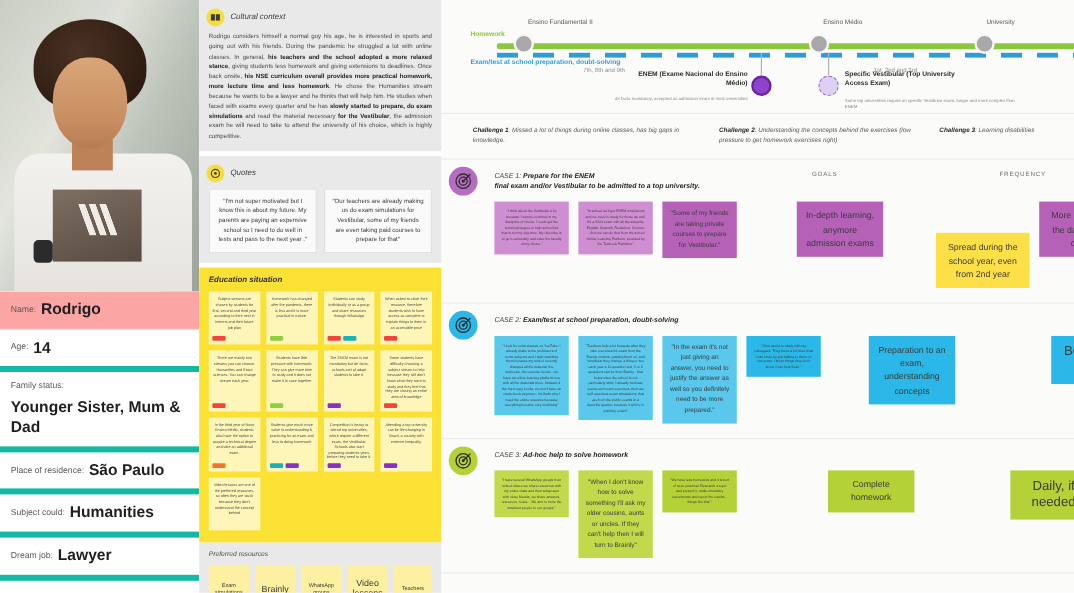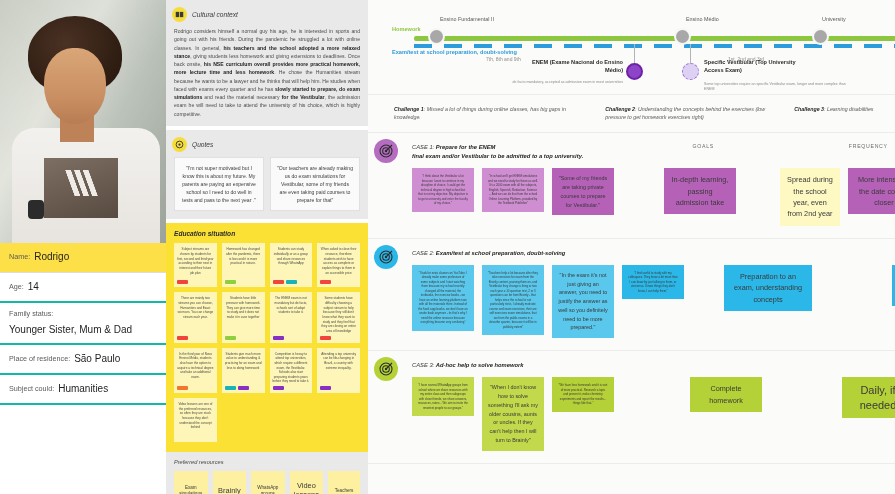--- a/index.html
+++ b/index.html
@@ -37,27 +37,27 @@
   .ph-logo { position:absolute; left:44px; top:158px; width:74px; height:60px;
     background: linear-gradient(160deg,#7e6f63 0%, #574a40 100%); }
   .ph-logo:after { content:""; position:absolute; left:16px; top:12px; width:42px; height:26px;
     background:
       linear-gradient(70deg, transparent 45%, #efece7 46% 56%, transparent 57%),
       linear-gradient(70deg, transparent 62%, #efece7 63% 73%, transparent 74%),
       linear-gradient(70deg, transparent 28%, #efece7 29% 39%, transparent 40%); }
   .ph-watch { position:absolute; left:28px; top:200px; width:16px; height:19px; border-radius:4px; background:#2b2b2b; }
 
   .field {
-    border-bottom:2px solid #14b8a6; padding:6px 9px 7px 9px;
+    border-bottom:5px solid #14b8a6; padding:6px 9px 7px 9px;
     font-size:7.2px; color:#4a4a4a; line-height:1.35; min-height:30px;
     display:flex; align-items:center; gap:4px; flex-wrap:wrap;
   }
-  .field.first { background:#fde047; border-bottom:1px solid #dcdcdc; }
+  .field.first { background:#fca5a5; border-bottom:1px solid #dcdcdc; }
   .field .lab { color:#5a5a5a; }
-  .field .val { font-weight:normal; font-size:10px; color:#1f1f1f; }
+  .field .val { font-weight:bold; font-size:13px; color:#1f1f1f; }
 
   
   .mid-col { width:202px; flex:0 0 202px; background:#ffffff; position:relative; }
   .mid-pan { background:#e9e9e9; margin:0 0 4px 0; padding:7px 8px 8px 8px; position:relative; }
   .sec-head { display:flex; align-items:center; gap:5px; margin-bottom:5px; }
   .sec-badge {
     width:15px; height:15px; border-radius:50%; background:#f5dd3d;
     display:flex; align-items:center; justify-content:center; flex:0 0 15px;
     margin-left:-2px;
   }
@@ -163,20 +163,24 @@
           <span class="val">Younger Sister, Mum &amp; Dad</span>
         </div>
         <div class="field">
           <span class="lab">Place of residence:</span>
           <span class="val">São Paulo</span>
         </div>
         <div class="field">
           <span class="lab">Subject could:</span>
           <span class="val">Humanities</span>
         </div>
+        <div class="field">
+          <span class="lab">Dream job:</span>
+          <span class="val">Lawyer</span>
+        </div>
       </div>
   </div>
 
   <div class="mid-col">
 
     <div class="mid-pan">
       <div class="sec-head">
         <span class="sec-badge">
           <svg width="9" height="9" viewBox="0 0 24 24">
               <rect x="2" y="5" width="9" height="14" fill="#3a3a3a"></rect>
@@ -311,43 +315,43 @@
           <div class="case-head"><span>CASE 1: </span><b>Prepare for the ENEM</b><span class="case-sub">final exam and/or Vestibular to be admitted to a top university.</span></div>
           <div class="col-heads">
             <div class="col-head ch-goals">GOALS</div>
             <div class="col-head ch-freq">FREQUENCY</div>
           </div>
           <div class="notes-row">
             <div class="pnote pn-xs" style="background: rgb(207, 142, 209); width: 62px;">"I think about the Vestibular a lot because I want to continue in my discipline of choice. I could get the technical degree in high school but that is not my objective. My objective is to go to university and enter the faculty of my choice."</div>
             <div class="pnote pn-xs" style="background: rgb(207, 142, 209); width: 62px;">"In school we'll get ENEM simulations and we need to study for those as well. It's a 2000 exam with all the subjects, English, Spanish, Redaction, Science ... And we can do that from the school Online Learning Platform, provided by the Textbook Publisher"</div>
             <div class="pnote pn-sm" style="background: rgb(181, 97, 184); width: 62px;">"Some of my friends are taking private courses to prepare for Vestibular."</div>
             <div class="spacer" style="width: 34px;"></div>
-            <div class="pnote pn-md" style="background: rgb(181, 97, 184); width: 72px;">In-depth learning, passing admission take</div>
+            <div class="pnote pn-md" style="background: rgb(181, 97, 184); width: 72px;">In-depth learning, anymore admission exams</div>
             <div class="spacer" style="width: 28px;"></div>
-            <div class="pnote pn-md" style="background: #fef9c3; width: 60px;">Spread during the school year, even from 2nd year</div>
+            <div class="pnote pn-md" style="background: #fde047; width: 78px; margin-top: 26px;">Spread during the school year, even from 2nd year</div>
             <div class="pnote pn-md" style="background: rgb(181, 97, 184); width: 72px;">More intense as the date comes closer</div>
           </div>
         </div>
         <div class="rsection case">
           <div class="case-icon" style="background: rgb(43, 184, 232);">
             <svg width="16" height="16" viewBox="0 0 24 24">
               <circle cx="12" cy="12" r="9" fill="none" stroke="#2b2b2b" stroke-width="1.6"></circle>
               <circle cx="12" cy="12" r="5" fill="none" stroke="#2b2b2b" stroke-width="1.6"></circle>
               <circle cx="12" cy="12" r="1.8" fill="#2b2b2b"></circle>
               <line x1="12" y1="12" x2="21" y2="3" stroke="#2b2b2b" stroke-width="1.6"></line>
             </svg>
           </div>
           <div class="case-head"><span>CASE 2: </span><b>Exam/test at school preparation, doubt-solving</b></div>
           <div class="notes-row">
             <div class="pnote pn-xs" style="background: rgb(89, 200, 236); width: 62px;">"I look for extra classes on YouTube. I already make some professors of some subjects and I start watching them because my school recently changed all the material, the textbooks, the exercise books - we have an online learning platform now with all the materials there. Instead of the hard copy books, we don't have an onsite book anymore - its that's why I need the online resource because everything became very confusing"</div>
             <div class="pnote pn-xs" style="background: rgb(89, 200, 236); width: 62px;">"Teachers help a lot because after they take exercises for exam from the Brainly content, passing them on, and Vestibular they change a thing or two each year a 10 question test, 2 or 3 questions can be from Brainly - that helps since the school is not particularly strict, I already motivate course and exam exercises, their are self exercises exam simulations, that are from the public exams in a describe quarter, because it will be in publicity extent"</div>
             <div class="pnote pn-sm" style="background: rgb(89, 200, 236); width: 62px;">"In the exam it's not just giving an answer, you need to justify the answer as well so you definitely need to be more prepared."</div>
             <div class="pnote pn-xs" style="background: rgb(43, 184, 232); width: 62px;">"I find useful to study with my colleagues. They know a bit more than I can know by just talking to them, or viceversa. I know things they don't know, I can help them."</div>
             <div class="spacer" style="width: 24px;"></div>
-            <div class="pnote pn-md" style="background: rgb(43, 184, 232); width: 88px;">Preparation to an exam, understanding concepts</div>
+            <div class="pnote pn-md" style="background: rgb(43, 184, 232); width: 72px;">Preparation to an exam, understanding concepts</div>
             <div class="spacer" style="width: 64px;"></div>
             <div class="pnote pn-lg" style="background: rgb(43, 184, 232); width: 72px;">Before the exam</div>
           </div>
         </div>
         <div class="rsection case">
           <div class="case-icon" style="background: rgb(181, 209, 56);">
             <svg width="16" height="16" viewBox="0 0 24 24">
               <circle cx="12" cy="12" r="9" fill="none" stroke="#2b2b2b" stroke-width="1.6"></circle>
               <circle cx="12" cy="12" r="5" fill="none" stroke="#2b2b2b" stroke-width="1.6"></circle>
               <circle cx="12" cy="12" r="1.8" fill="#2b2b2b"></circle>

